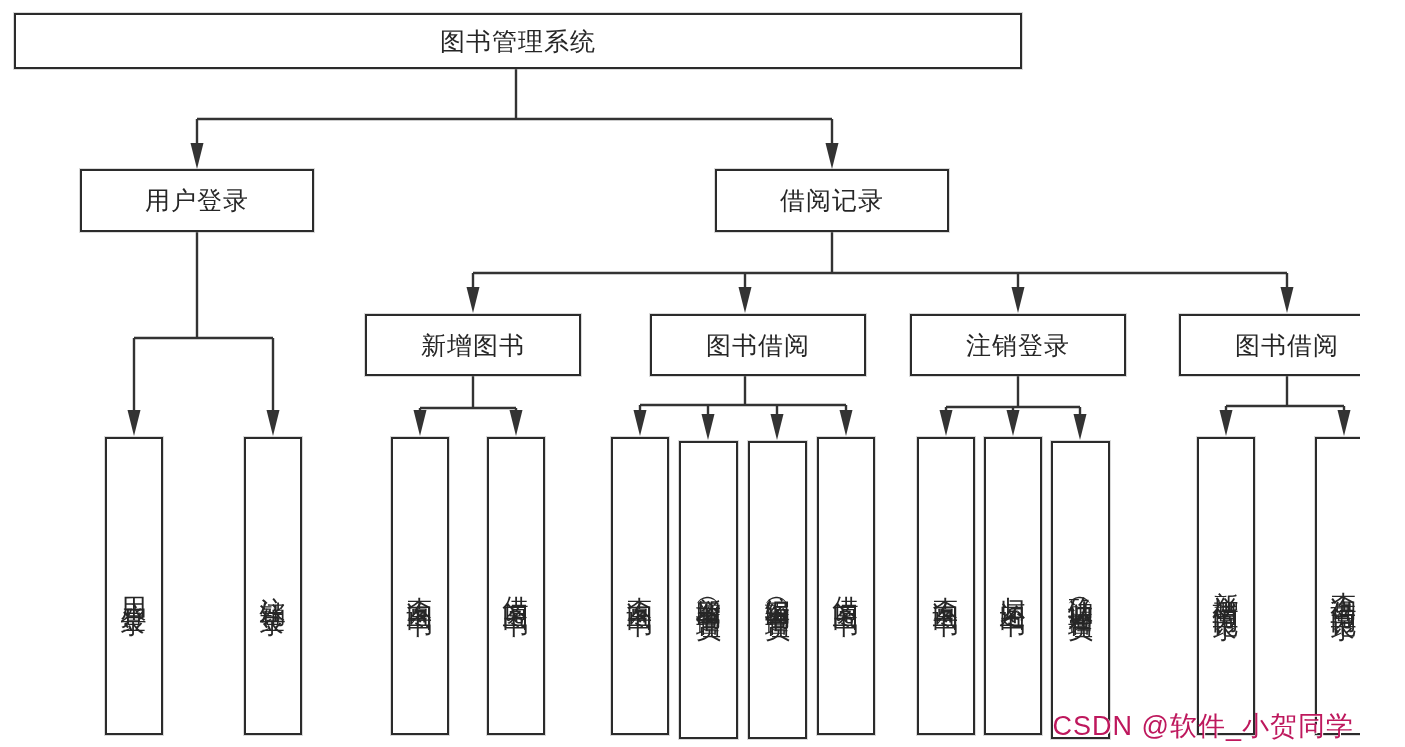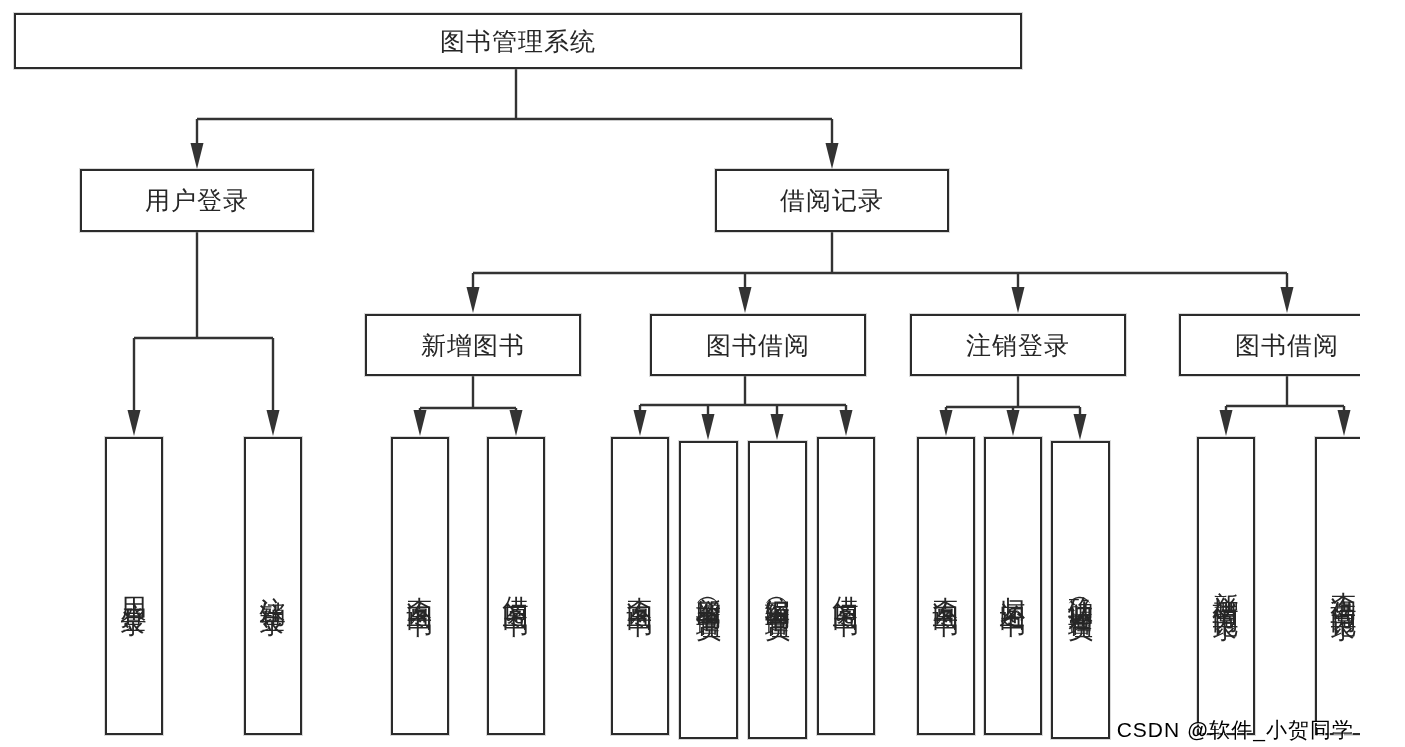--- a/index.html
+++ b/index.html
@@ -50,22 +50,22 @@
     white-space: nowrap;
   }
   .leaf.long .vtext {
     font-size: 25px;
     letter-spacing: 3px;
   }
   #watermark {
     position: absolute;
     right: 6px;
     bottom: 3px;
-    font-size: 21px;
-    color: #000000;
+    font-size: 27px;
+    color: #be185d;
     text-shadow: 1px 1px 0 #ffffff;
     letter-spacing: 1px;
     white-space: nowrap;
     z-index: 5;
   }
 </style>
 </head>
 <body>
 
 <div id="canvas">

